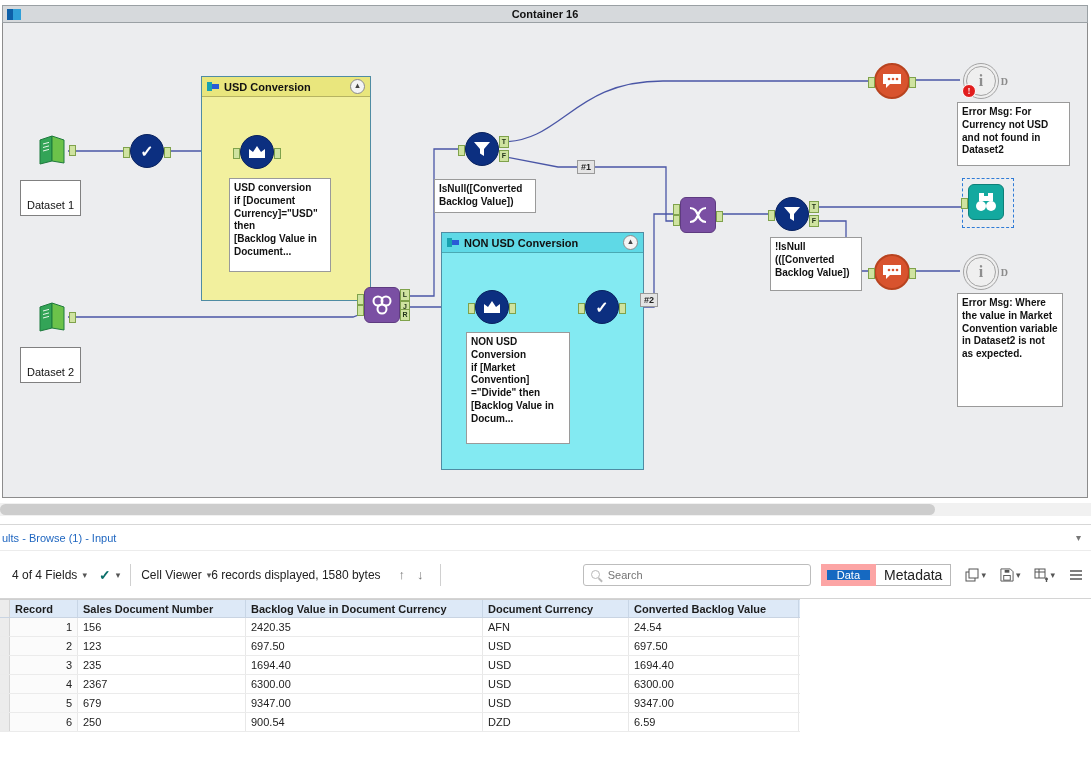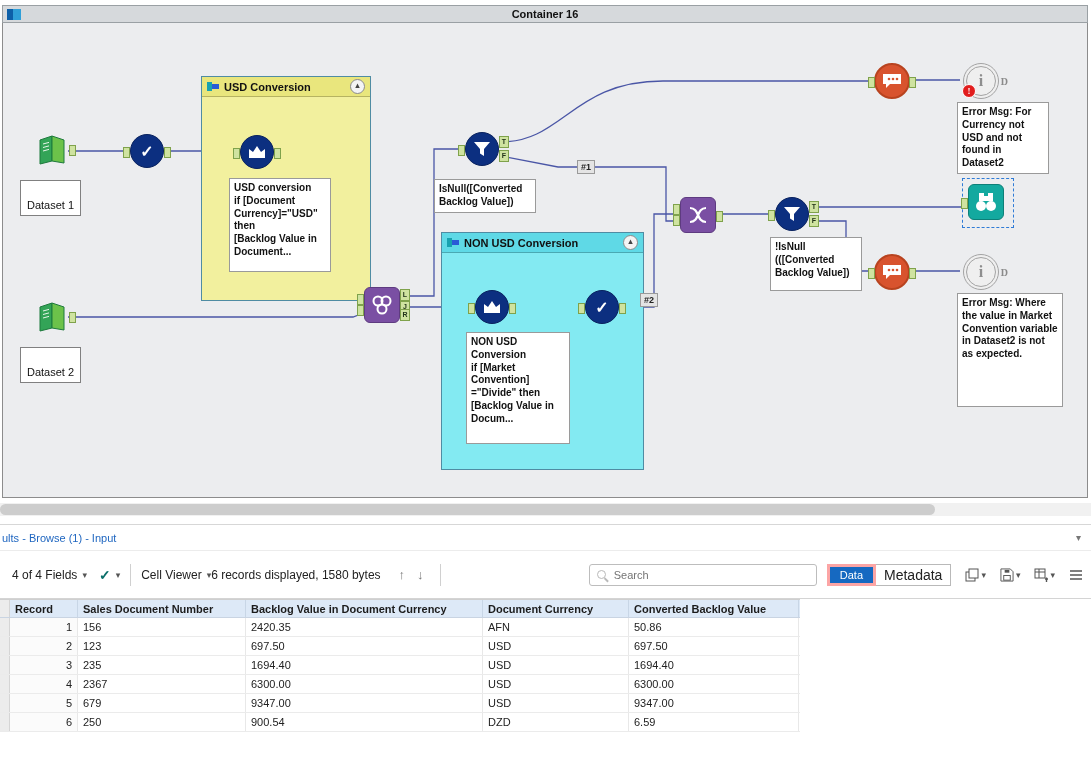--- a/index.html
+++ b/index.html
@@ -53,21 +53,21 @@
   .caret::after{content:"▾";font-size:9px;color:#555}
   .vsep{width:1px;height:22px;background:#d0d0d0;margin:0 10px}
   .chk{color:#0b6f6a;font-weight:700;font-size:14px}
   .chk::before{content:"✓"}
   .arr{color:#777;font-size:13px;margin:0 6px}
   .arr-up::before{content:"↑"}.arr-dn::before{content:"↓"}
   .search{position:relative;margin-left:auto;width:228px;height:22px;border:1px solid #bdbdbd;border-radius:3px;display:flex;align-items:center;gap:6px;padding:0 7px;background:#fff}
   .search input{border:none;outline:none;flex:1;font-size:11px;color:#333;font-family:inherit;background:transparent}
   .lens{width:9px;height:9px;border:1.5px solid #b9b9b9;border-radius:50%;position:relative;flex:none}
   .lens::after{content:"";position:absolute;width:5px;height:1.5px;background:#b9b9b9;transform:rotate(45deg);right:-4px;bottom:-2px}
-  .btn-data{height:22px;padding:0 10px;background:#1669c1;color:#fff;font-size:11px;display:flex;align-items:center;border:3px solid #fca5a5;margin-left:10px}
+  .btn-data{height:22px;padding:0 10px;background:#1669c1;color:#fff;font-size:11px;display:flex;align-items:center;border:6px solid #fca5a5;margin-left:10px}
   .btn-meta{height:22px;padding:0 8px;background:#fff;color:#222;font-size:14px;display:flex;align-items:center;border:1px solid #b9b9b9;border-left:none}
   .icon-btn{display:flex;align-items:center;gap:2px;color:#555;margin-left:14px}
 
   
   .grid{position:absolute;left:0;top:74px;width:800px}
   .ghead{display:flex;height:19px;background:#dde9f7;border-top:1px solid #cfcfcf;border-bottom:1px solid #c9d4e2}
   .gh{font-size:11px;font-weight:700;color:#1c1c1c;padding:0 5px;line-height:18px;border-right:1px solid #c8d6e6;white-space:nowrap;overflow:hidden}
   .trow{display:flex;height:19px;background:#fff;border-bottom:1px solid #ebebeb}
   .td{font-size:11px;color:#222;padding:0 5px;line-height:18px;border-right:1px solid #e8e8e8;white-space:nowrap;overflow:hidden}
   .gut{width:10px;background:#ececec;border-right:1px solid #d5d5d5;padding:0}
@@ -243,21 +243,21 @@
       </svg>
       <span class="anchor" style="left:-8px;top:12px"></span>
       <span class="anchor" style="right:-8px;top:12px"></span>
     </div>
 
     <div class="tool info36" style="left:960px;top:40px">
       <span>i</span>
       <span class="badge-red">!</span>
       <span class="d-label">D</span>
     </div>
-    <div class="annotation" style="left:954px;top:79px;width:92px;min-height:64px">Error Msg: For Currency not USD and not found in Dataset2</div>
+    <div class="annotation" style="left:954px;top:79px;width:113px;min-height:64px">Error Msg: For Currency not USD and not found in Dataset2</div>
 
     <div class="sel-box" style="left:959px;top:155px;width:52px;height:50px"></div>
     <div class="tool sq36 teal36" style="left:965px;top:161px">
       <svg width="26" height="22" viewBox="0 0 26 22">
         <rect x="6" y="2" width="5" height="8" fill="#fff"></rect>
           <rect x="15" y="2" width="5" height="8" fill="#fff"></rect>
         <rect x="11" y="5" width="4" height="5" fill="#fff"></rect>
         <circle cx="8" cy="15" r="5" fill="#fff"></circle>
           <circle cx="18" cy="15" r="5" fill="#fff"></circle>
       </svg>
@@ -353,21 +353,21 @@
         <div class="gh w3">Document Currency</div>
         <div class="gh w4">Converted Backlog Value</div>
       </div>
 
       <div class="trow">
         <div class="td gut"></div>
         <div class="td w0 rec">1</div>
         <div class="td w1">156</div>
         <div class="td w2">2420.35</div>
         <div class="td w3">AFN</div>
-        <div class="td w4">50.86</div>
+        <div class="td w4">24.54</div>
       </div>
       <div class="trow">
         <div class="td gut"></div>
         <div class="td w0 rec">2</div>
         <div class="td w1">123</div>
         <div class="td w2">697.50</div>
         <div class="td w3">USD</div>
         <div class="td w4">697.50</div>
       </div>
       <div class="trow">

